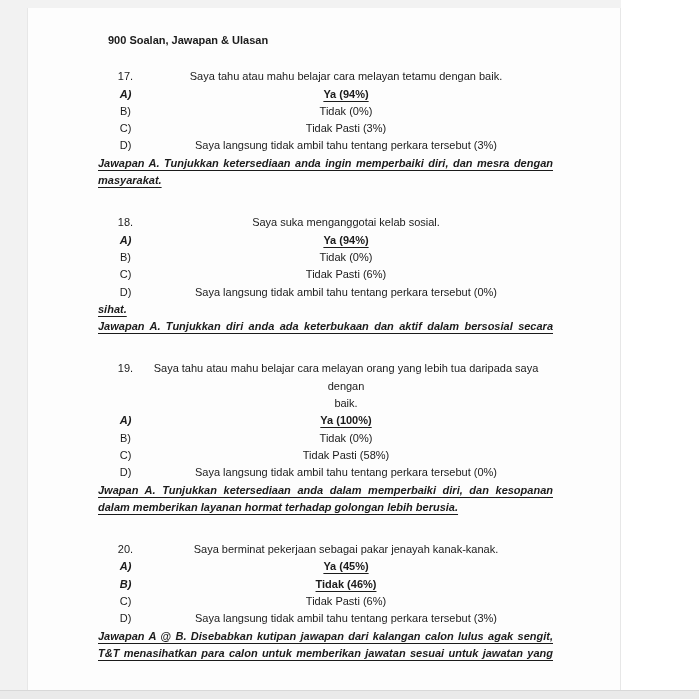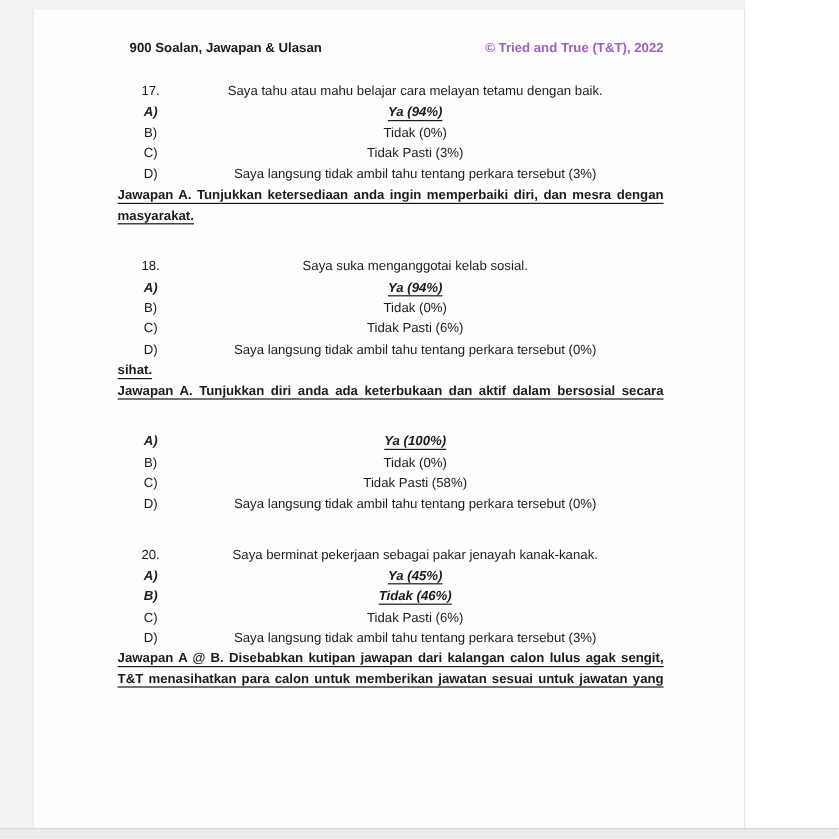--- a/index.html
+++ b/index.html
@@ -58,48 +58,47 @@
   .question { margin-top: 25px; }
   .question:first-child { margin-top: 0; }
   .row { display: flex; text-align: center; }
   .qnum {
     flex: 0 0 41px;
     padding-left: 14px;
   }
   .qtext, .otext { flex: 1 1 auto; }
   .hl .oletter { font-weight: 700; font-style: italic; }
   .hl .otext {
+    font-weight: 700; 
+    text-decoration: underline;
+    text-decoration-thickness: 1px;
+    text-underline-offset: 2.5px;
+  }
+  .q-answer .aline {
     font-weight: 700; font-style: italic;
     text-decoration: underline;
     text-decoration-thickness: 1px;
     text-underline-offset: 2.5px;
   }
-  .q-answer .aline {
-    font-weight: 700; 
-    text-decoration: underline;
-    text-decoration-thickness: 1px;
-    text-underline-offset: 2.5px;
-  }
   .q-answer .aline.just {
     text-align: justify;
     text-align-last: justify;
   }
 </style>
 </head>
 <body>
 
 <div class="viewport">
   <div class="top-strip"></div>
   <div class="left-gutter"></div>
   <div class="right-area"></div>
 
   <div class="page">
     <div class="doc-header">
       <span class="title">900 Soalan, Jawapan &amp; Ulasan</span>
-      <span class="copyright" style="color: rgb(162, 94, 194);">© Tried and True (T&amp;T), 2022</span>
     </div>
     <div id="questions">
   <section class="question">
     <div class="q-lines">
             <div class="row">
               <span class="qnum">17.</span>
               <span class="qtext">Saya tahu atau mahu belajar cara melayan tetamu dengan baik.</span>
             </div>
           </div>
     <div class="q-options">
@@ -151,37 +150,51 @@
               <span class="otext">Saya langsung tidak ambil tahu tentang perkara tersebut (0%)</span>
             </div>
           </div>
     <div class="q-answer">
             <div class="aline">sihat.</div>
             <div class="aline just">Jawapan A. Tunjukkan diri anda ada keterbukaan dan aktif dalam bersosial secara</div>
           </div>
   </section>
 
   <section class="question">
+    <div class="q-lines">
+            <div class="row">
+              <span class="qnum">19.</span>
+              <span class="qtext">Saya tahu atau mahu belajar cara melayan orang yang lebih tua daripada saya dengan</span>
+            </div>
+            <div class="row">
+              <span class="qnum"></span>
+              <span class="qtext">baik.</span>
+            </div>
+          </div>
     <div class="q-options">
             <div class="row hl">
               <span class="qnum oletter">A)</span>
               <span class="otext">Ya (100%)</span>
             </div>
             <div class="row">
               <span class="qnum oletter">B)</span>
               <span class="otext">Tidak (0%)</span>
             </div>
             <div class="row">
               <span class="qnum oletter">C)</span>
               <span class="otext">Tidak Pasti (58%)</span>
             </div>
             <div class="row">
               <span class="qnum oletter">D)</span>
               <span class="otext">Saya langsung tidak ambil tahu tentang perkara tersebut (0%)</span>
             </div>
+          </div>
+    <div class="q-answer">
+            <div class="aline just">Jwapan A. Tunjukkan ketersediaan anda dalam memperbaiki diri, dan kesopanan</div>
+            <div class="aline">dalam memberikan layanan hormat terhadap golongan lebih berusia.</div>
           </div>
   </section>
 
   <section class="question">
     <div class="q-lines">
             <div class="row">
               <span class="qnum">20.</span>
               <span class="qtext">Saya berminat pekerjaan sebagai pakar jenayah kanak-kanak.</span>
             </div>
           </div>

